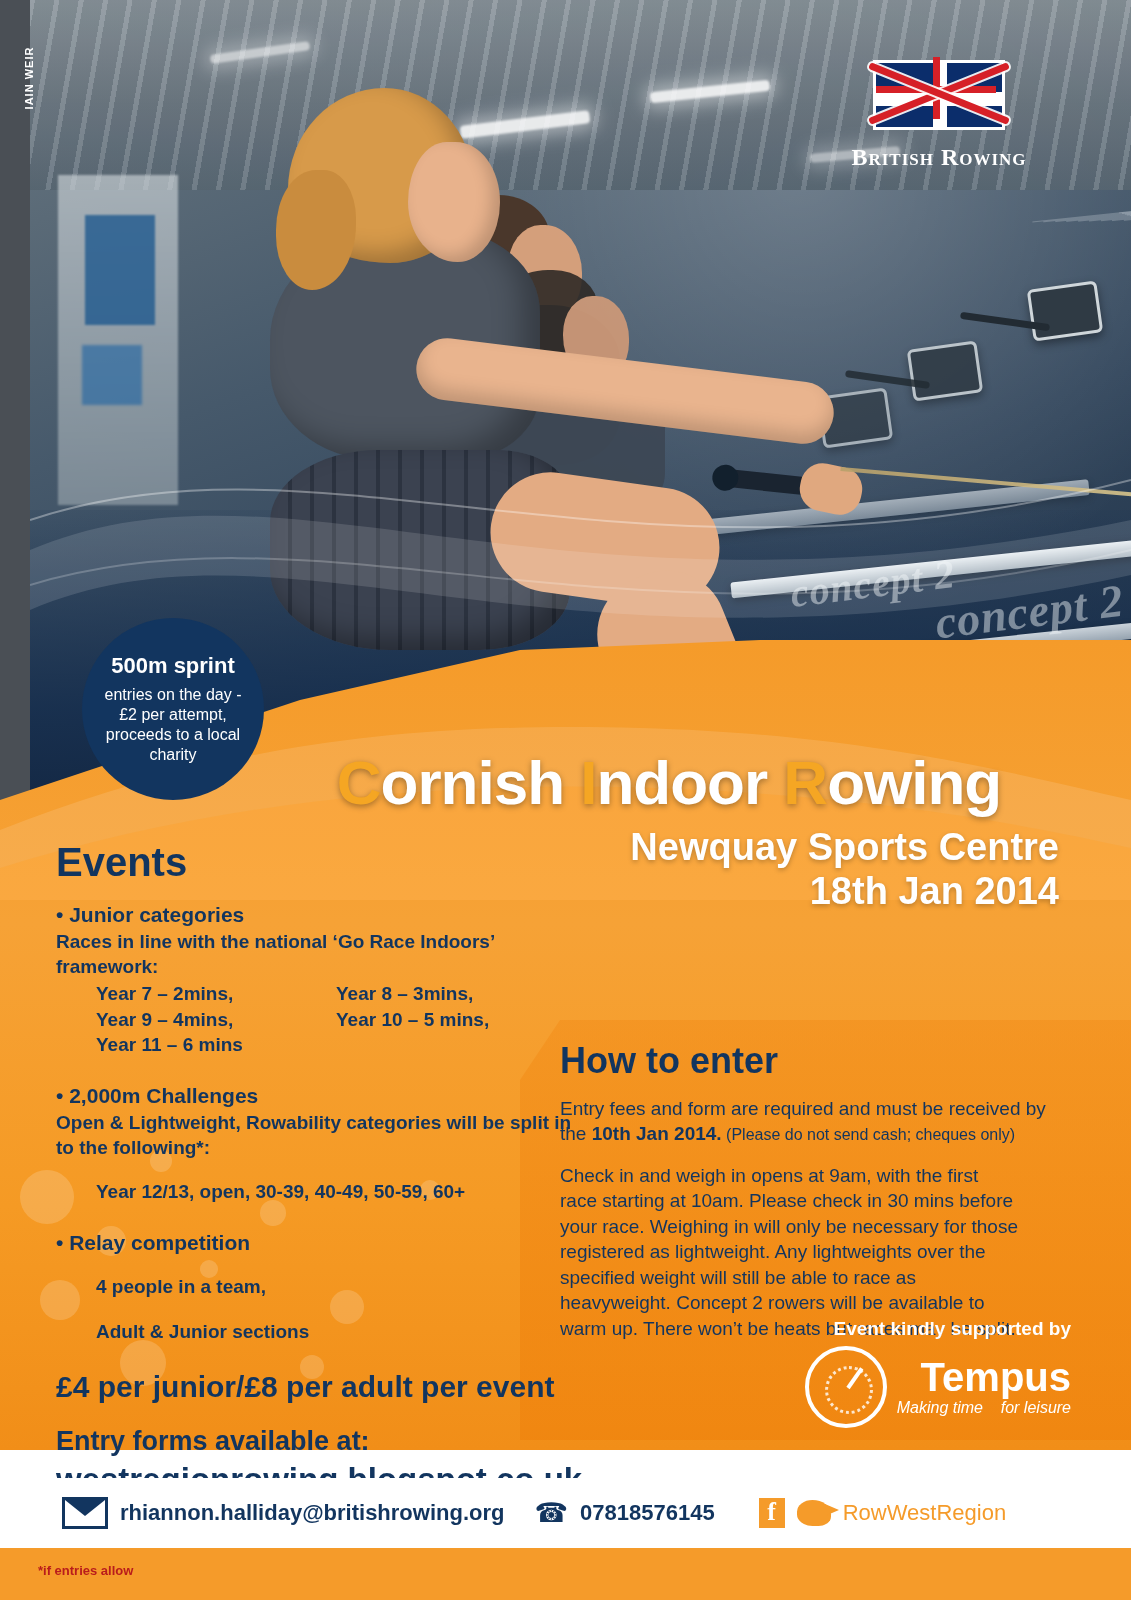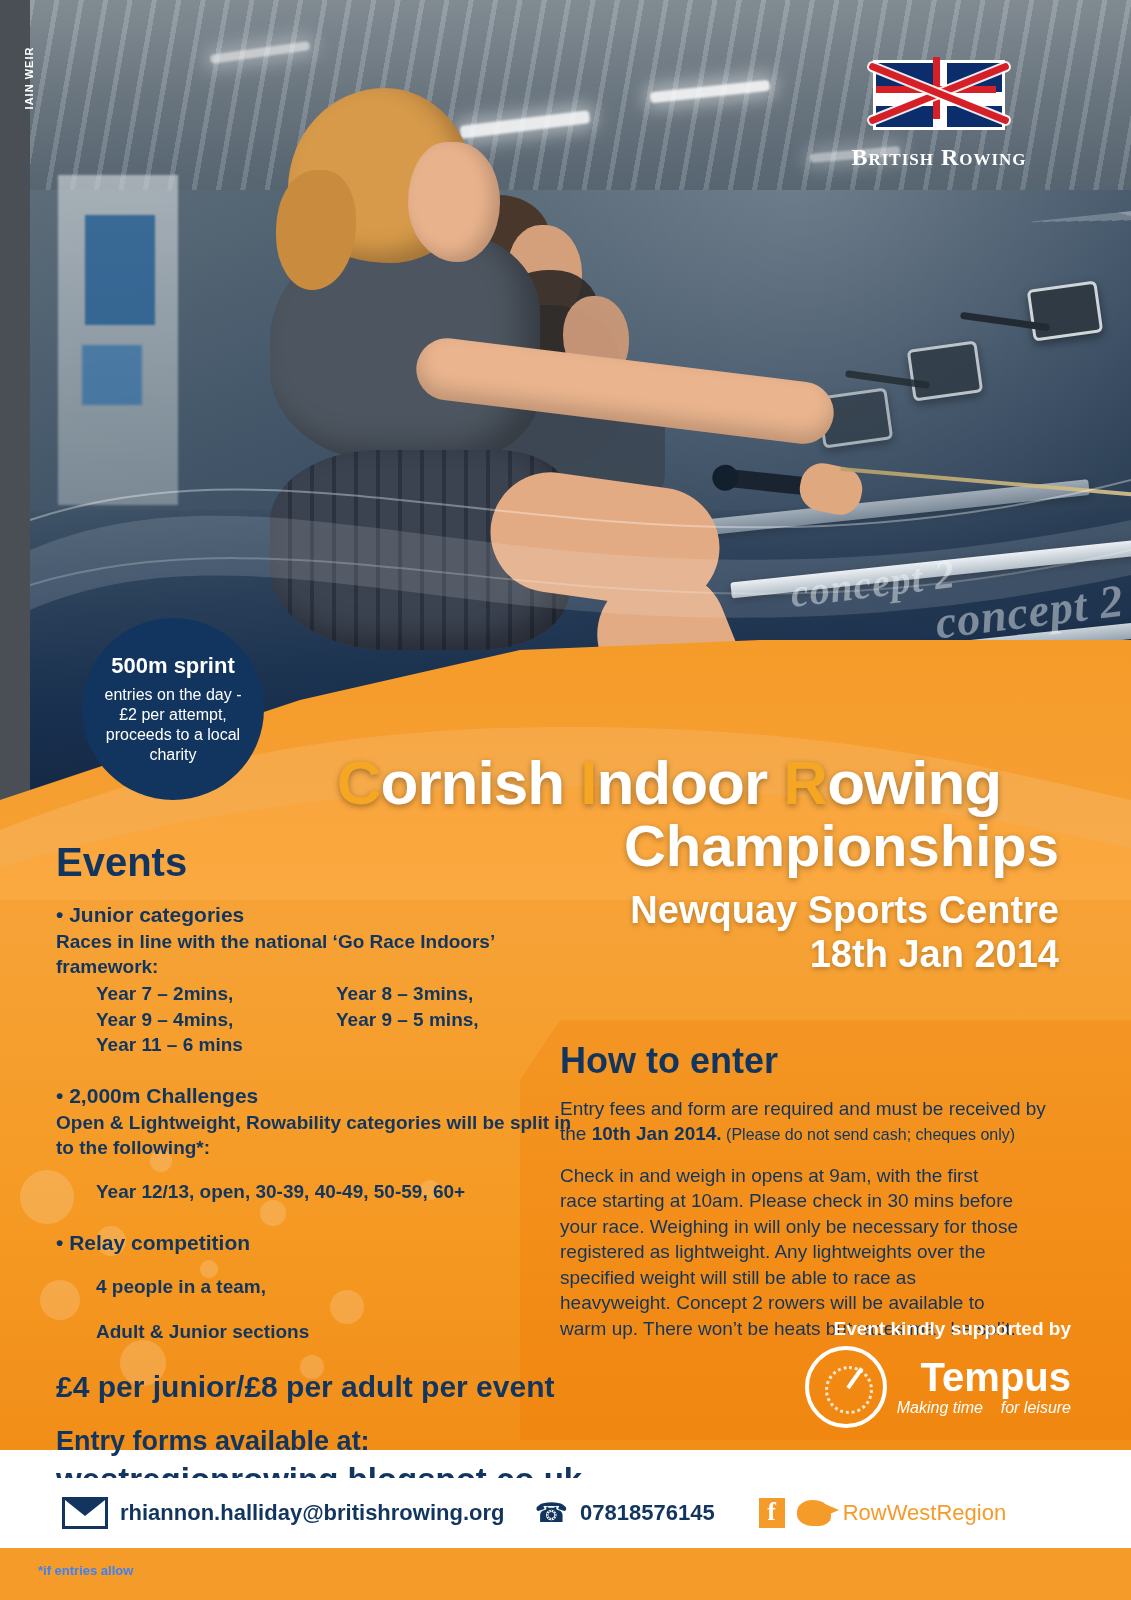--- a/index.html
+++ b/index.html
@@ -203,21 +203,21 @@
   .envelope{width:46px;height:32px;border:3px solid #12355f;box-sizing:border-box;position:relative;background:#fff;}
   .envelope:after{content:"";position:absolute;left:0;top:0;width:0;height:0;border-left:20px solid transparent;border-right:20px solid transparent;border-top:16px solid #12355f;}
   .email{font-size:22px;font-weight:bold;color:#12355f;}
   .phone-ic{color:#12355f;font-size:27px;}
   .phone{font-size:22px;font-weight:bold;color:#12355f;}
   .fb{width:26px;height:30px;background:#f59b2a;color:#fff;font-weight:bold;font-size:26px;line-height:28px;text-align:center;font-family:"Liberation Serif",serif;}
   .bird{width:34px;height:26px;background:#f59b2a;border-radius:50% 60% 40% 50%;position:relative;}
   .bird:after{content:"";position:absolute;right:-8px;top:4px;border-left:14px solid #f59b2a;border-top:6px solid transparent;border-bottom:6px solid transparent;}
   .social{font-size:22px;font-weight:normal;color:#f59b2a;}
 
-  .footnote{position:absolute;left:38px;bottom:22px;font-size:13px;font-weight:bold;color:#3b82f6;z-index:9;}
+  .footnote{position:absolute;left:38px;bottom:22px;font-size:13px;font-weight:bold;color:#b91c1c;z-index:9;}
   .bottom-strip{position:absolute;left:0;bottom:0;width:1131px;height:52px;background:#f59b2a;z-index:8;}
 </style>
 </head>
 <body>
 
 <div class="poster">
 
   <div class="photo">
     <div class="ceiling"></div>
     <div class="lamp l1"></div>
@@ -315,36 +315,35 @@
 
   <div class="sprint-badge">
     <div class="t">500m sprint</div>
     <div class="d">entries on the day - £2 per attempt, proceeds to a local charity</div>
   </div>
 
   <div class="title-block">
     <div class="title-1">
       <span><span class="hl">C</span>ornish <span class="hl">I</span>ndoor <span class="hl">R</span>owing</span>
     </div>
-    <div class="title-2">Championships</div>
     <div class="venue">Newquay Sports Centre</div>
     <div class="date">18th Jan 2014</div>
   </div>
 
   <div class="events">
     <h2>Events</h2>
 
     <div class="ev-item">
       <p class="ev-head">• Junior categories</p>
       <p class="ev-sub">Races in line with the national ‘Go Race Indoors’ framework:</p>
       <div class="ev-grid">
         <span>Year 7 – 2mins,</span>
         <span>Year 8 – 3mins,</span>
         <span>Year 9 – 4mins,</span>
-        <span>Year 9 – 5 mins,</span>
+        <span>Year 10 – 5 mins,</span>
         <span>Year 11 – 6 mins</span>
       </div>
     </div>
 
     <div class="ev-item" style="margin-top:26px;">
       <p class="ev-head">• 2,000m Challenges</p>
       <p class="ev-sub">Open &amp; Lightweight, Rowability categories will be split in to the following*:</p>
       <p class="ev-indent">Year 12/13, open, 30-39, 40-49, 50-59, 60+</p>
     </div>
 

